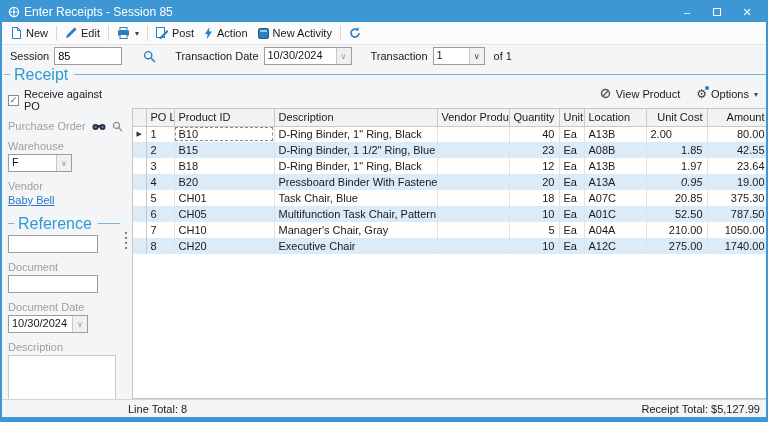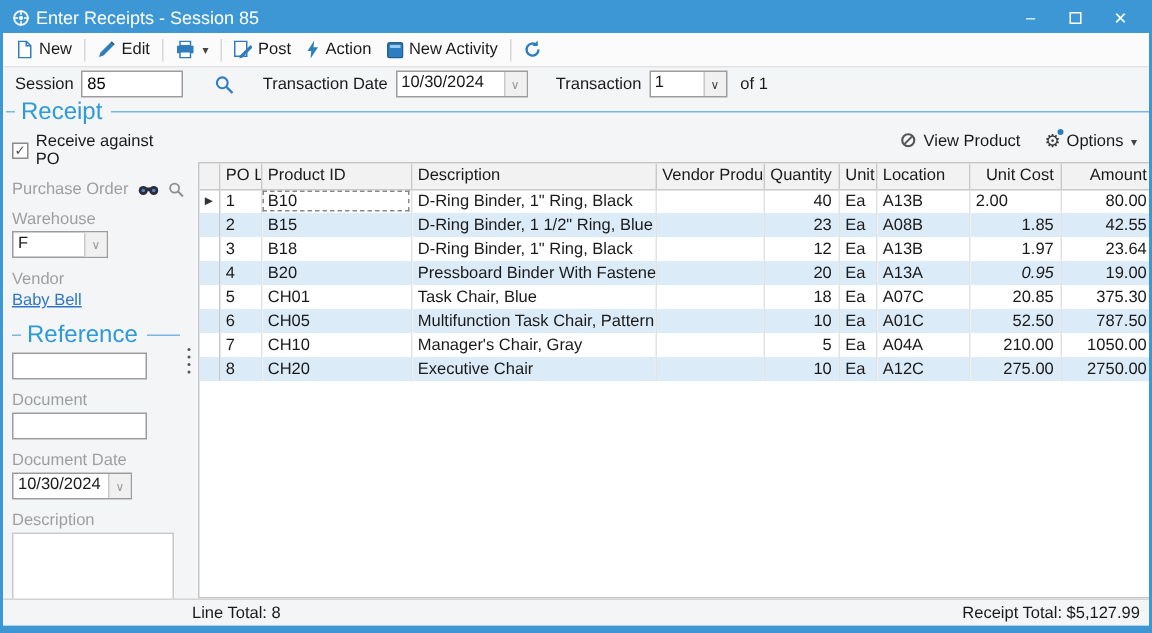--- a/index.html
+++ b/index.html
@@ -365,21 +365,21 @@
               <tr class="alt">
                 <td class="selcol"></td>
                 <td style="text-align: left;">8</td>
                 <td style="text-align: left;">CH20</td>
                 <td style="text-align: left;">Executive Chair</td>
                 <td style="text-align: left;"></td>
                 <td style="text-align: right;">10</td>
                 <td style="text-align: left;">Ea</td>
                 <td style="text-align: left;">A12C</td>
                 <td style="text-align: right;">275.00</td>
-                <td style="text-align: right;">2750.00</td>
+                <td style="text-align: right;">1740.00</td>
               </tr>
             </tbody>
         </table>
       </div>
     </div>
   </div>
 
   <div class="statusbar">
     <span>Line Total: 8</span>
     <span>Receipt Total: $5,127.99</span>

